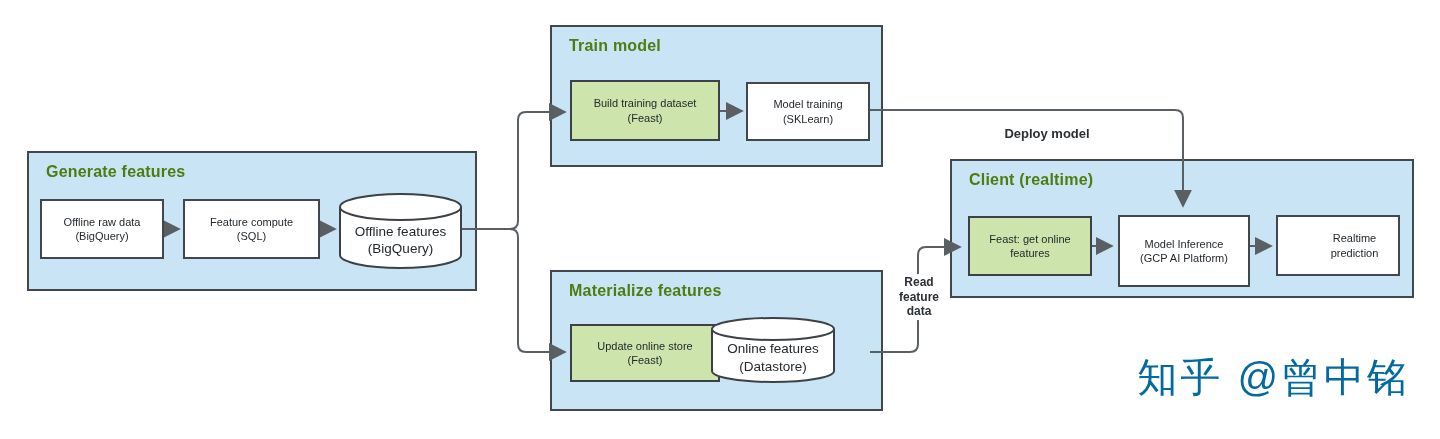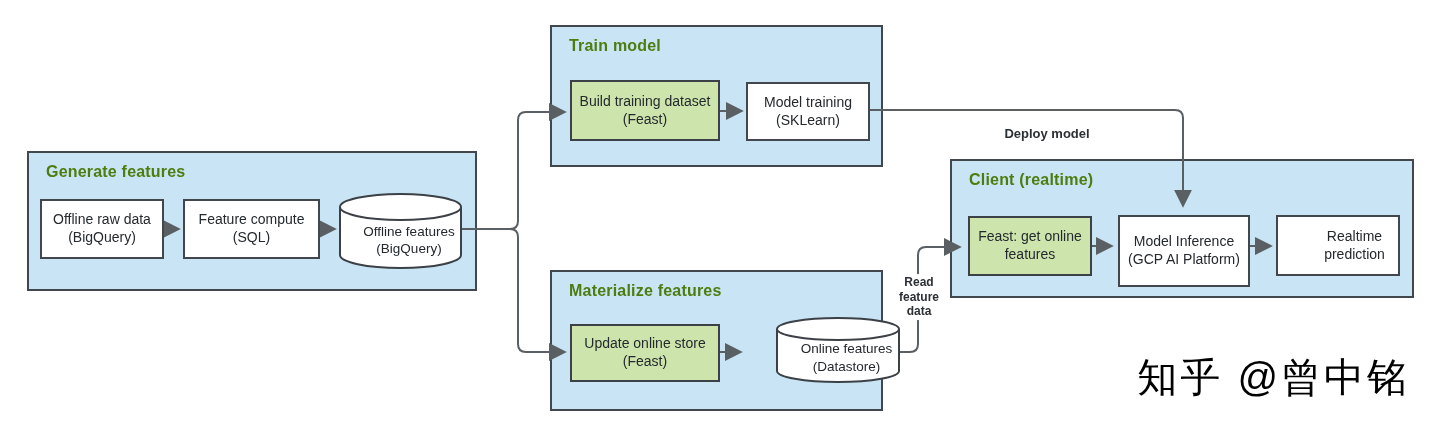--- a/index.html
+++ b/index.html
@@ -9,39 +9,39 @@
   }
   .group{
     position:absolute;background:#c9e4f4;border:2px solid #41474d;box-sizing:border-box;z-index:1;
   }
   .group-title{
     position:absolute;left:17px;top:10px;font-weight:bold;font-size:16px;color:#4d7c0f;
     letter-spacing:.2px;white-space:nowrap;
   }
   .node{
     position:absolute;display:flex;align-items:center;justify-content:center;text-align:center;
-    font-size:14px;line-height:1.28;color:#24292e;background:#ffffff;border:2px solid #41474d;
+    font-size:11px;line-height:1.28;color:#24292e;background:#ffffff;border:2px solid #41474d;
     box-sizing:border-box;white-space:pre-line;z-index:3;
   }
   .node.green{background:#cde5ac;border-color:#3b4146;}
-  .cyl{position:absolute;z-index:3;padding-left:17px;}
+  .cyl{position:absolute;z-index:3;}
   .cyl svg{position:absolute;left:0;top:0;}
   .cyl-label{
     position:absolute;left:0;right:0;bottom:0;display:flex;align-items:center;justify-content:center;
     text-align:center;font-size:13.5px;line-height:1.28;color:#24292e;white-space:pre-line;
   }
   .edges{position:absolute;left:0;top:0;z-index:2;}
   .edge-label{
     position:absolute;transform:translate(-50%,-50%);background:#ffffff;font-weight:bold;
     color:#2b3035;text-align:center;padding:1px 4px;white-space:pre-line;z-index:4;
   }
   .edge-label.deploy{font-size:13px;line-height:1.1;margin-top:24px;}
   .edge-label.read{font-size:12px;line-height:1.22;}
   .watermark{
-    position:absolute;right:30px;top:350px;font-size:40px;letter-spacing:3px;color:#000000;
+    position:absolute;right:30px;top:350px;font-size:40px;letter-spacing:3px;color:#0369a1;
     text-shadow:1px 1px 0 #ffffff;z-index:5;white-space:nowrap;
   }
 </style>
 </head>
 <body>
 
 <div class="canvas">
 
   <div class="group" style="left:27px;top:151px;width:450px;height:140px;">
     <div class="group-title">Generate features</div>
@@ -95,21 +95,21 @@
   </div>
 
   <div class="node green" style="left:570px;top:80px;width:150px;height:61px;">Build training dataset
 (Feast)</div>
   <div class="node" style="left:746px;top:82px;width:124px;height:59px;text-align:center;">Model training
 (SKLearn)</div>
 
   <div class="node green" style="left:570px;top:324px;width:150px;height:58px;">Update online store
 (Feast)</div>
 
-  <div class="cyl" style="left:776px;top:317px;width:124px;height:66px;">
+  <div class="cyl" style="left:711px;top:317px;width:124px;height:66px;">
     <svg width="124" height="66" viewBox="0 0 124 66">
       <path d="M1 12 L1 54 A61 11 0 0 0 123 54 L123 12 A61 11 0 0 0 1 12 Z" fill="#ffffff" stroke="none"></path>
       <path d="M1 12 L1 54 A61 11 0 0 0 123 54 L123 12" fill="none" stroke="#3b4146" stroke-width="2"></path>
       <ellipse cx="62" cy="12" rx="61" ry="11" fill="#ffffff" stroke="#3b4146" stroke-width="2"></ellipse>
     </svg>
     <div class="cyl-label" style="top:15px;">Online features
 (Datastore)</div>
   </div>
 
   <div class="node green" style="left:968px;top:216px;width:124px;height:60px;">Feast: get online

